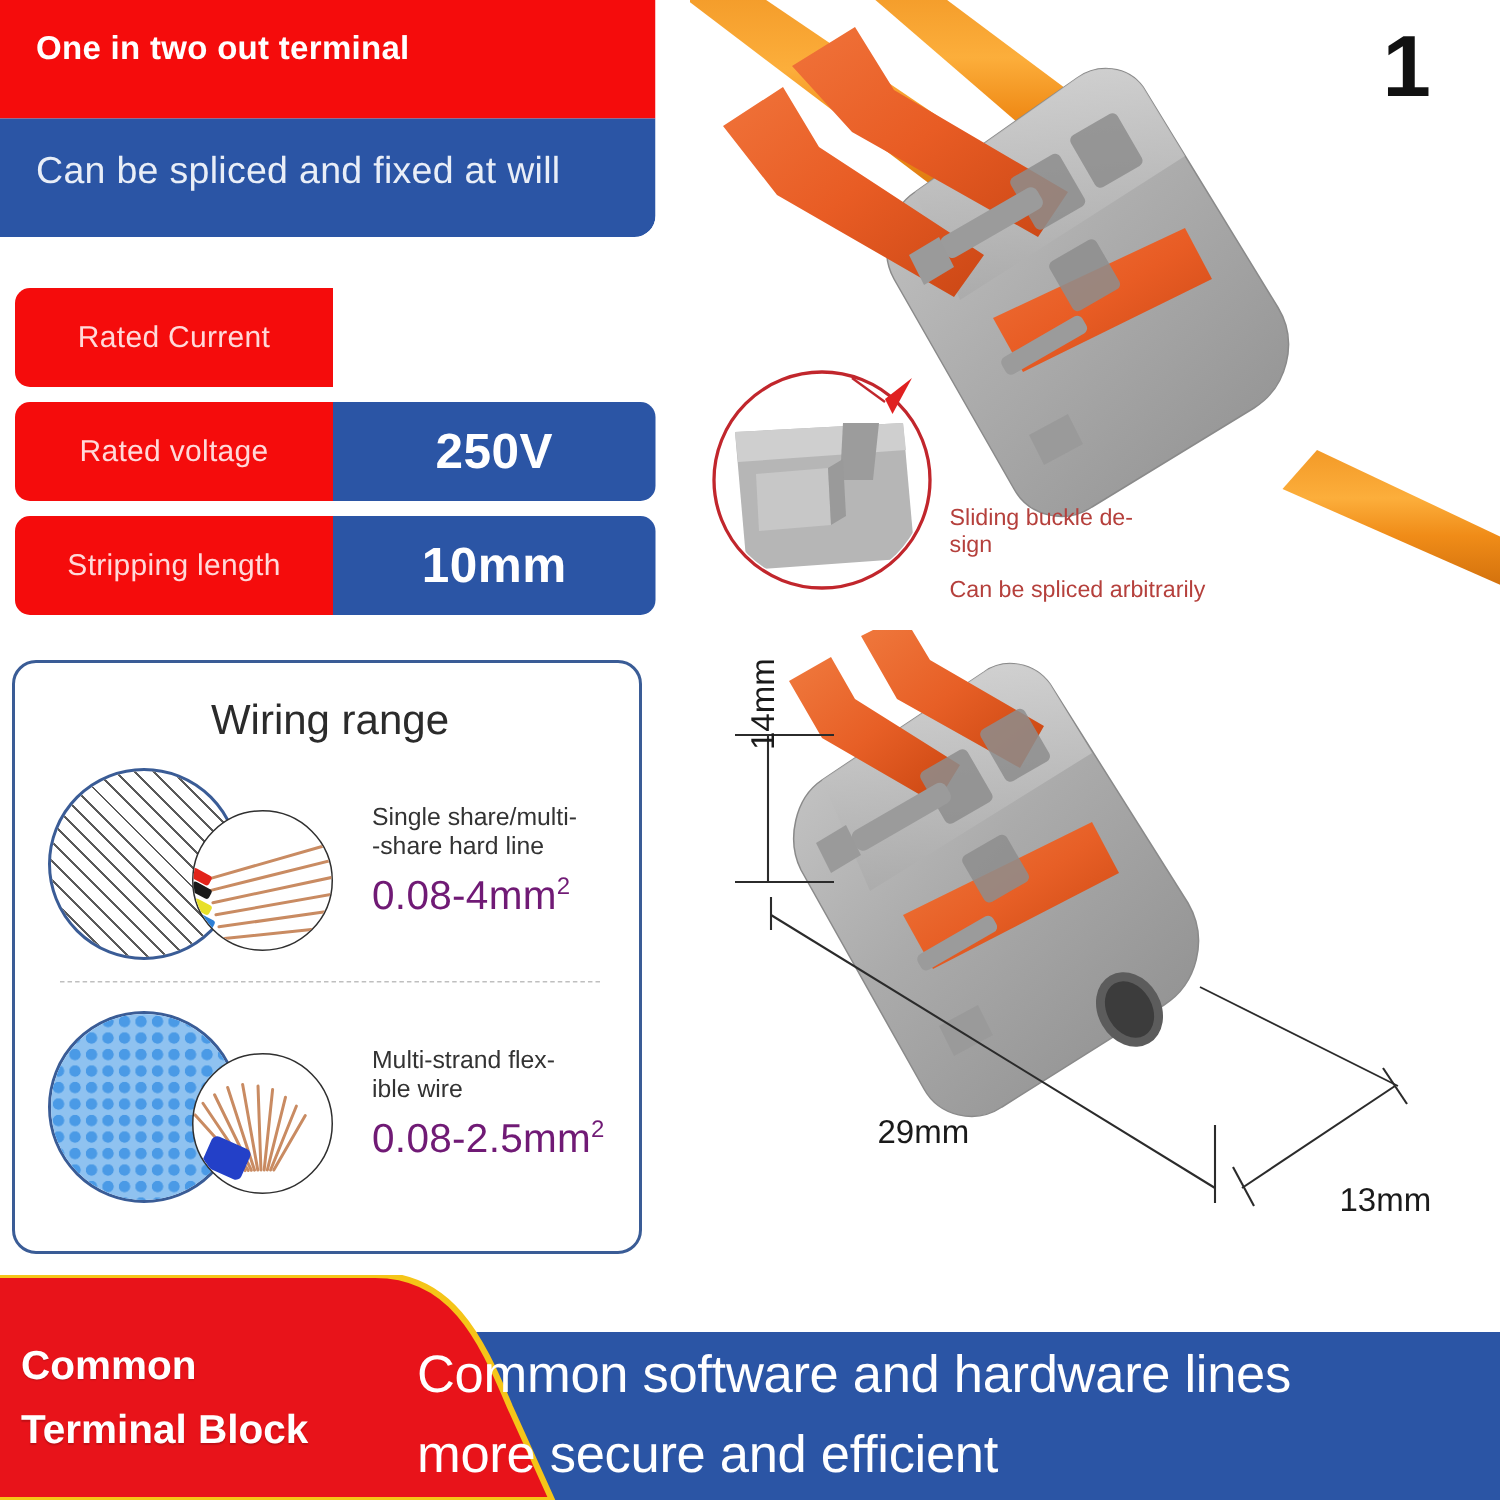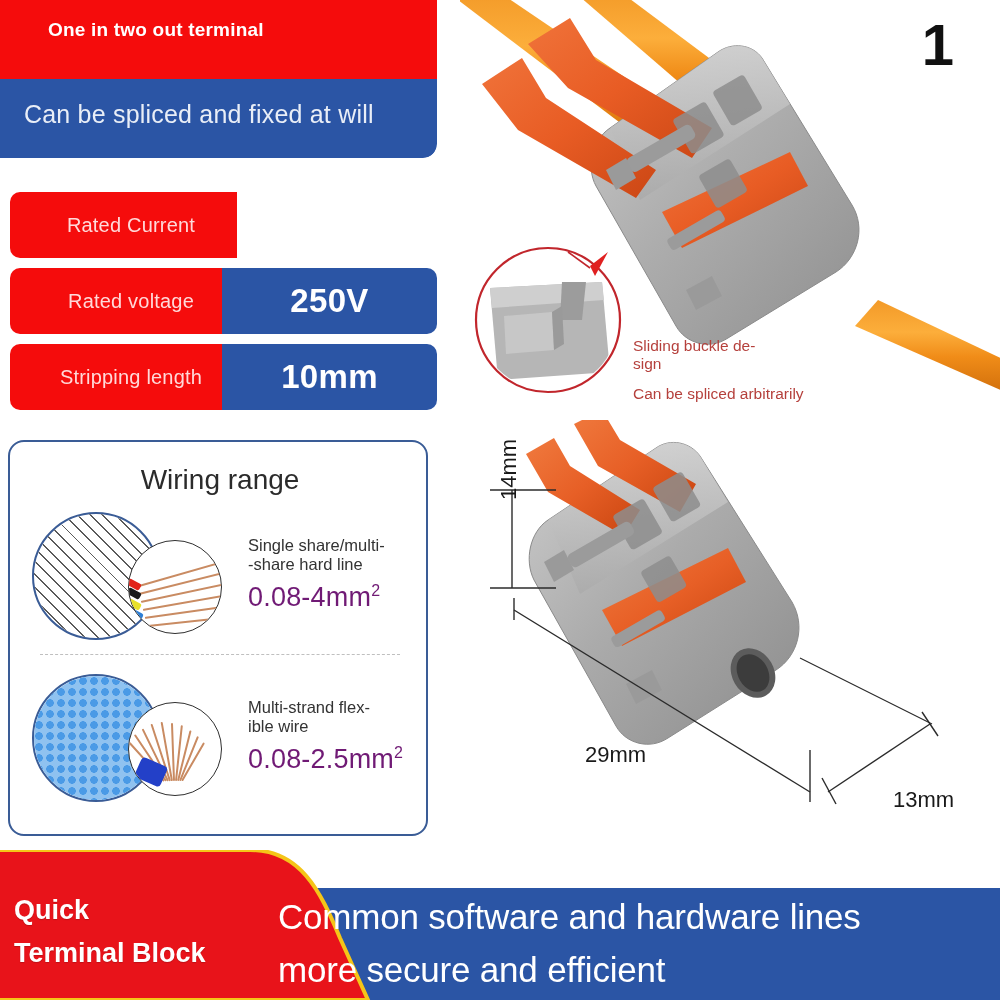--- a/index.html
+++ b/index.html
@@ -9,27 +9,27 @@
     font-family:"Liberation Sans", sans-serif;
     overflow:hidden;
     position:relative;
   }
   #page{position:relative;width:1000px;height:1000px;overflow:hidden;background:#fff;}
 
   
   .hdr{position:absolute;left:0;top:0;width:437px;height:158px;border-radius:0 0 14px 0;overflow:hidden;}
   .hdr-red{position:absolute;left:0;top:0;width:437px;height:79px;background:#F50C0C;}
   .hdr-blue{position:absolute;left:0;top:79px;width:437px;height:79px;background:#2B55A5;border-radius:0 0 14px 0;}
-  .hdr-red-txt{position:absolute;left:24px;top:19px;font-size:19px;font-weight:bold;color:#ffffff;letter-spacing:.2px;white-space:nowrap;margin-left:24px;}
+  .hdr-red-txt{position:absolute;left:24px;top:19px;font-size:22px;font-weight:bold;color:#ffffff;letter-spacing:.2px;white-space:nowrap;}
   .hdr-blue-txt{position:absolute;left:24px;top:100px;font-size:25px;font-weight:normal;color:#e9eef7;letter-spacing:.2px;white-space:nowrap;}
 
   
   .spec{position:absolute;left:10px;width:427px;height:66px;}
   .spec .lbl{position:absolute;left:0;top:0;width:212px;height:66px;background:#F50C0C;border-radius:10px 0 0 10px;
-             display:flex;align-items:center;justify-content:center;padding-left:15px;}
+             display:flex;align-items:center;justify-content:center;}
   .spec .lbl span{color:#ffd9d9;font-size:20px;letter-spacing:.2px;}
   .spec .val{position:absolute;left:212px;top:0;width:215px;height:66px;background:#2B55A5;border-radius:0 10px 10px 0;
              display:flex;align-items:center;justify-content:center;}
   .spec .val span{color:#ffffff;font-size:33px;font-weight:bold;letter-spacing:.3px;}
   #spec0{top:192px;}
   #spec1{top:268px;}
   #spec2{top:344px;}
 
   
   .wpanel{position:absolute;left:8px;top:440px;width:420px;height:396px;border:2px solid #3a5c96;border-radius:16px;background:#fff;box-sizing:border-box;}
@@ -311,21 +311,21 @@
   <div class="dim" id="dim29">29mm</div>
   <div class="dim" id="dim13">13mm</div>
 
   <div class="bb-blue"></div>
   <div class="bb-red">
     <svg width="400" height="150" viewBox="0 0 400 150">
       <path d="M -4 0 L 250 0 C 300 0 320 40 340 88 L 368 150 L -4 150 Z" fill="#E8131A" stroke="#F5C518" stroke-width="4"></path>
     </svg>
   </div>
   <div class="bb-red-txt">
-    <div>Quick</div>
+    <div>Common</div>
     <div>Terminal Block</div>
   </div>
   <div class="bb-blue-txt">
     <div>Common software and hardware lines</div>
     <div>more secure and efficient</div>
   </div>
 
 </div>
 
 </body></html>

